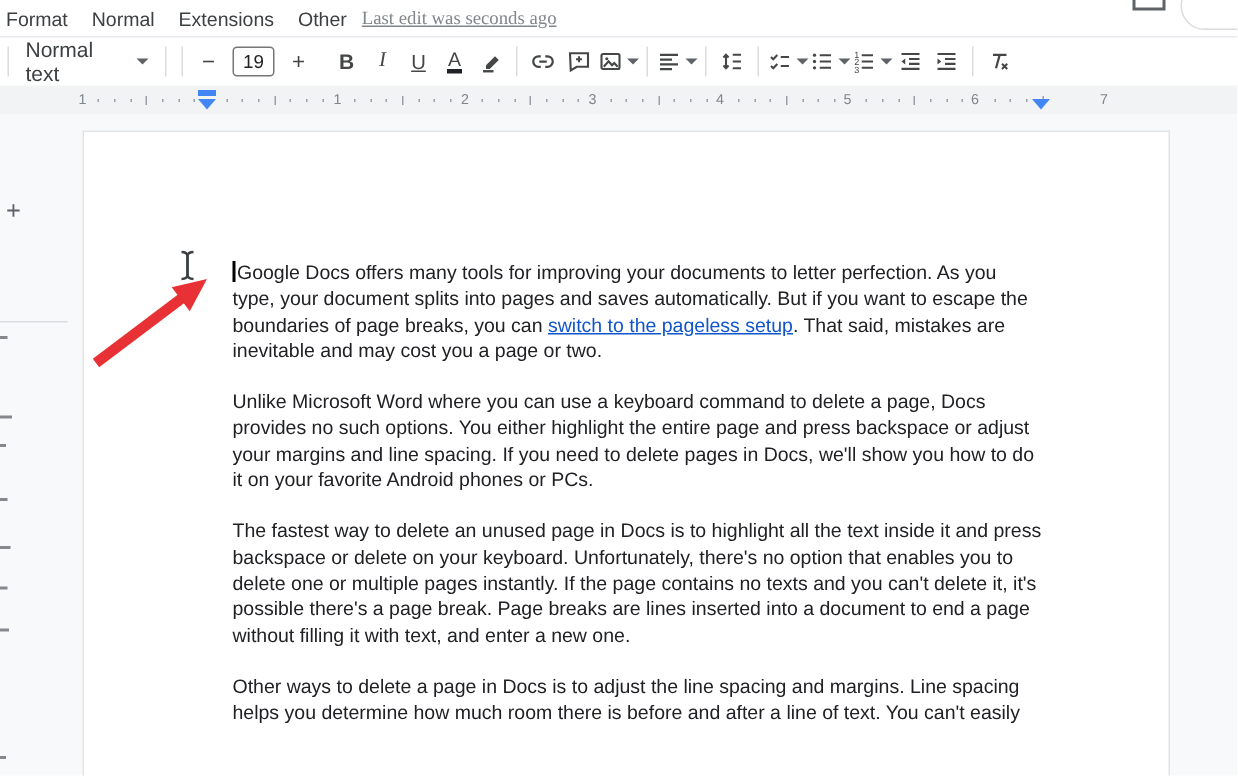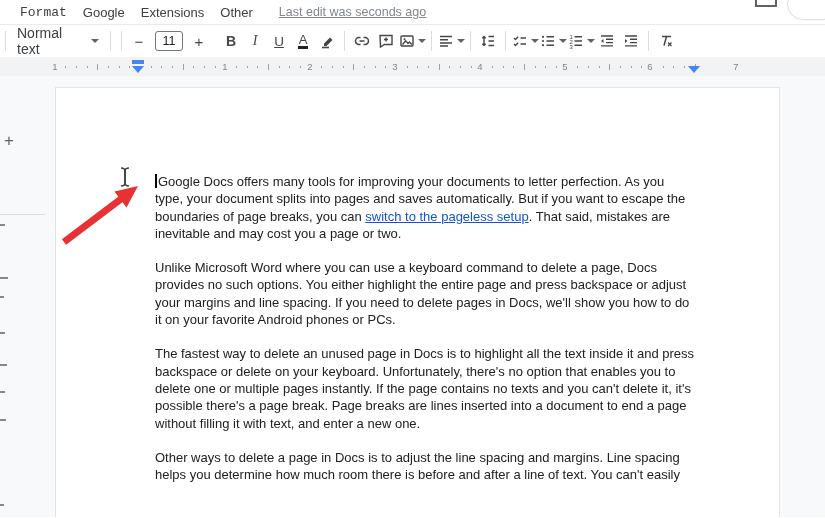--- a/index.html
+++ b/index.html
@@ -3,22 +3,22 @@
 <meta charset="utf-8">
 <style>
   * { box-sizing: border-box; margin: 0; padding: 0; }
   html,body { width:825px; height:518px; overflow:hidden;
     font-family:"Liberation Sans","DejaVu Sans",sans-serif; background:#fff; }
 
   
   .menubar { position:relative; height:25px; background:#fff;
     border-bottom:1px solid #e8eaed; display:flex; align-items:center; overflow:hidden; }
   .menu-item { font-size:13px; color:#3c4043; padding:0 8px; cursor:default; }
-  .menu-item:first-child { padding-left:20px;font-family:Liberation Mono, monospace; }
-  .last-edit { font-size:12.5px; color:#80868b; text-decoration:underline; margin-left:18px; }
+  .menu-item:first-child { padding-left:4px; }
+  .last-edit { font-size:12.5px; color:#80868b; text-decoration:underline; margin-left:2px;font-family:Liberation Serif, serif; }
   .tr-rect-icon { position:absolute; right:48px; top:-8px; width:22px; height:15px;
     border:2px solid #5f6368; background:#fff; }
   .tr-pill { position:absolute; right:-14px; top:-12px; width:52px; height:32px;
     border:1px solid #dadce0; border-radius:16px; background:#fff; }
 
   
   .toolbar { height:32px; background:#fff; display:flex; align-items:center; padding-left:0; }
   .tb-sep { width:1px; height:20px; background:#dadce0; margin:0 5px; flex:none; }
   .tb-btn { display:flex; align-items:center; justify-content:center; height:24px;
     min-width:24px; border-radius:4px; color:#444746; flex:none; cursor:default; }
@@ -66,42 +66,42 @@
   .rail-mark { position:absolute; left:0; height:2px; background:#5f6368; opacity:.75; }
 
   
   .overlay { position:absolute; left:0; top:0; width:825px; height:441px; pointer-events:none; }
 </style>
 </head>
 <body>
 
 <div class="menubar">
   <span class="menu-item">Format</span>
-  <span class="menu-item">Google</span>
+  <span class="menu-item">Normal</span>
   <span class="menu-item">Extensions</span>
   <span class="menu-item">Other</span>
   <span class="last-edit">Last edit was seconds ago</span>
   <div class="tr-rect-icon"></div>
   <div class="tr-pill">
     
   </div>
 </div>
 
 <div class="toolbar">
   <div class="tb-sep"></div>
   <div class="tb-btn style-btn">
     <span class="tb-text">Normal text</span>
     <span class="caret-down"></span>
   </div>
   <div class="tb-sep"></div>
   <div class="tb-sep"></div>
   <div class="tb-btn">
     <span class="fs-minus">−</span>
   </div>
-  <div class="fs-box">11</div>
+  <div class="fs-box">19</div>
   <div class="tb-btn">
     <span class="fs-plus">+</span>
   </div>
   <div style="width:8px"></div>
   <div class="tb-btn glyph-b">B</div>
   <div class="tb-btn glyph-i">I</div>
   <div class="tb-btn glyph-u">U</div>
   <div class="tb-btn">
     <span style="font-size:13px; line-height:12px; border-bottom:3px solid #202124; padding:0 1px;">A</span>
   </div>

